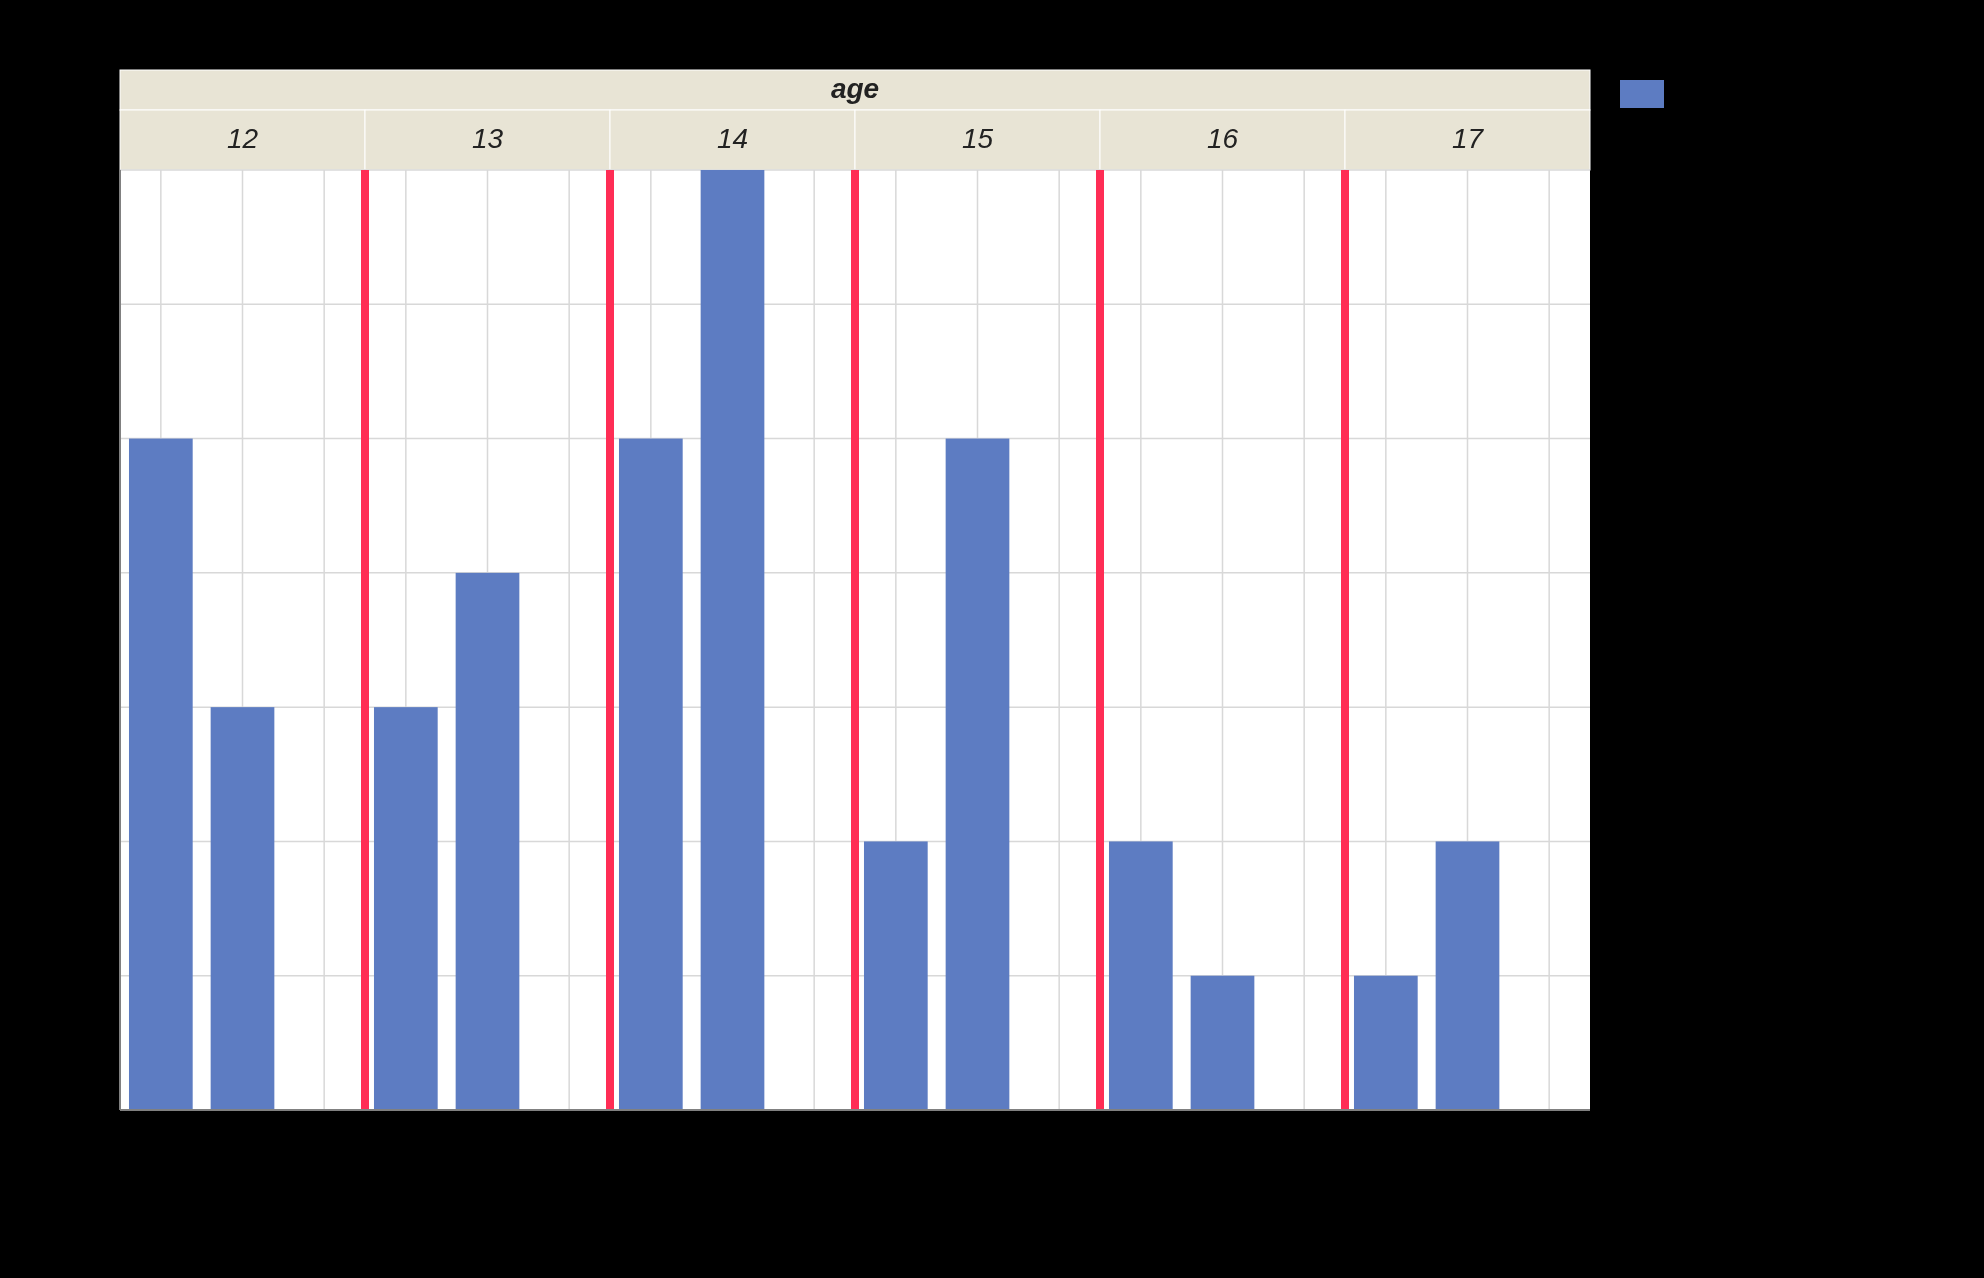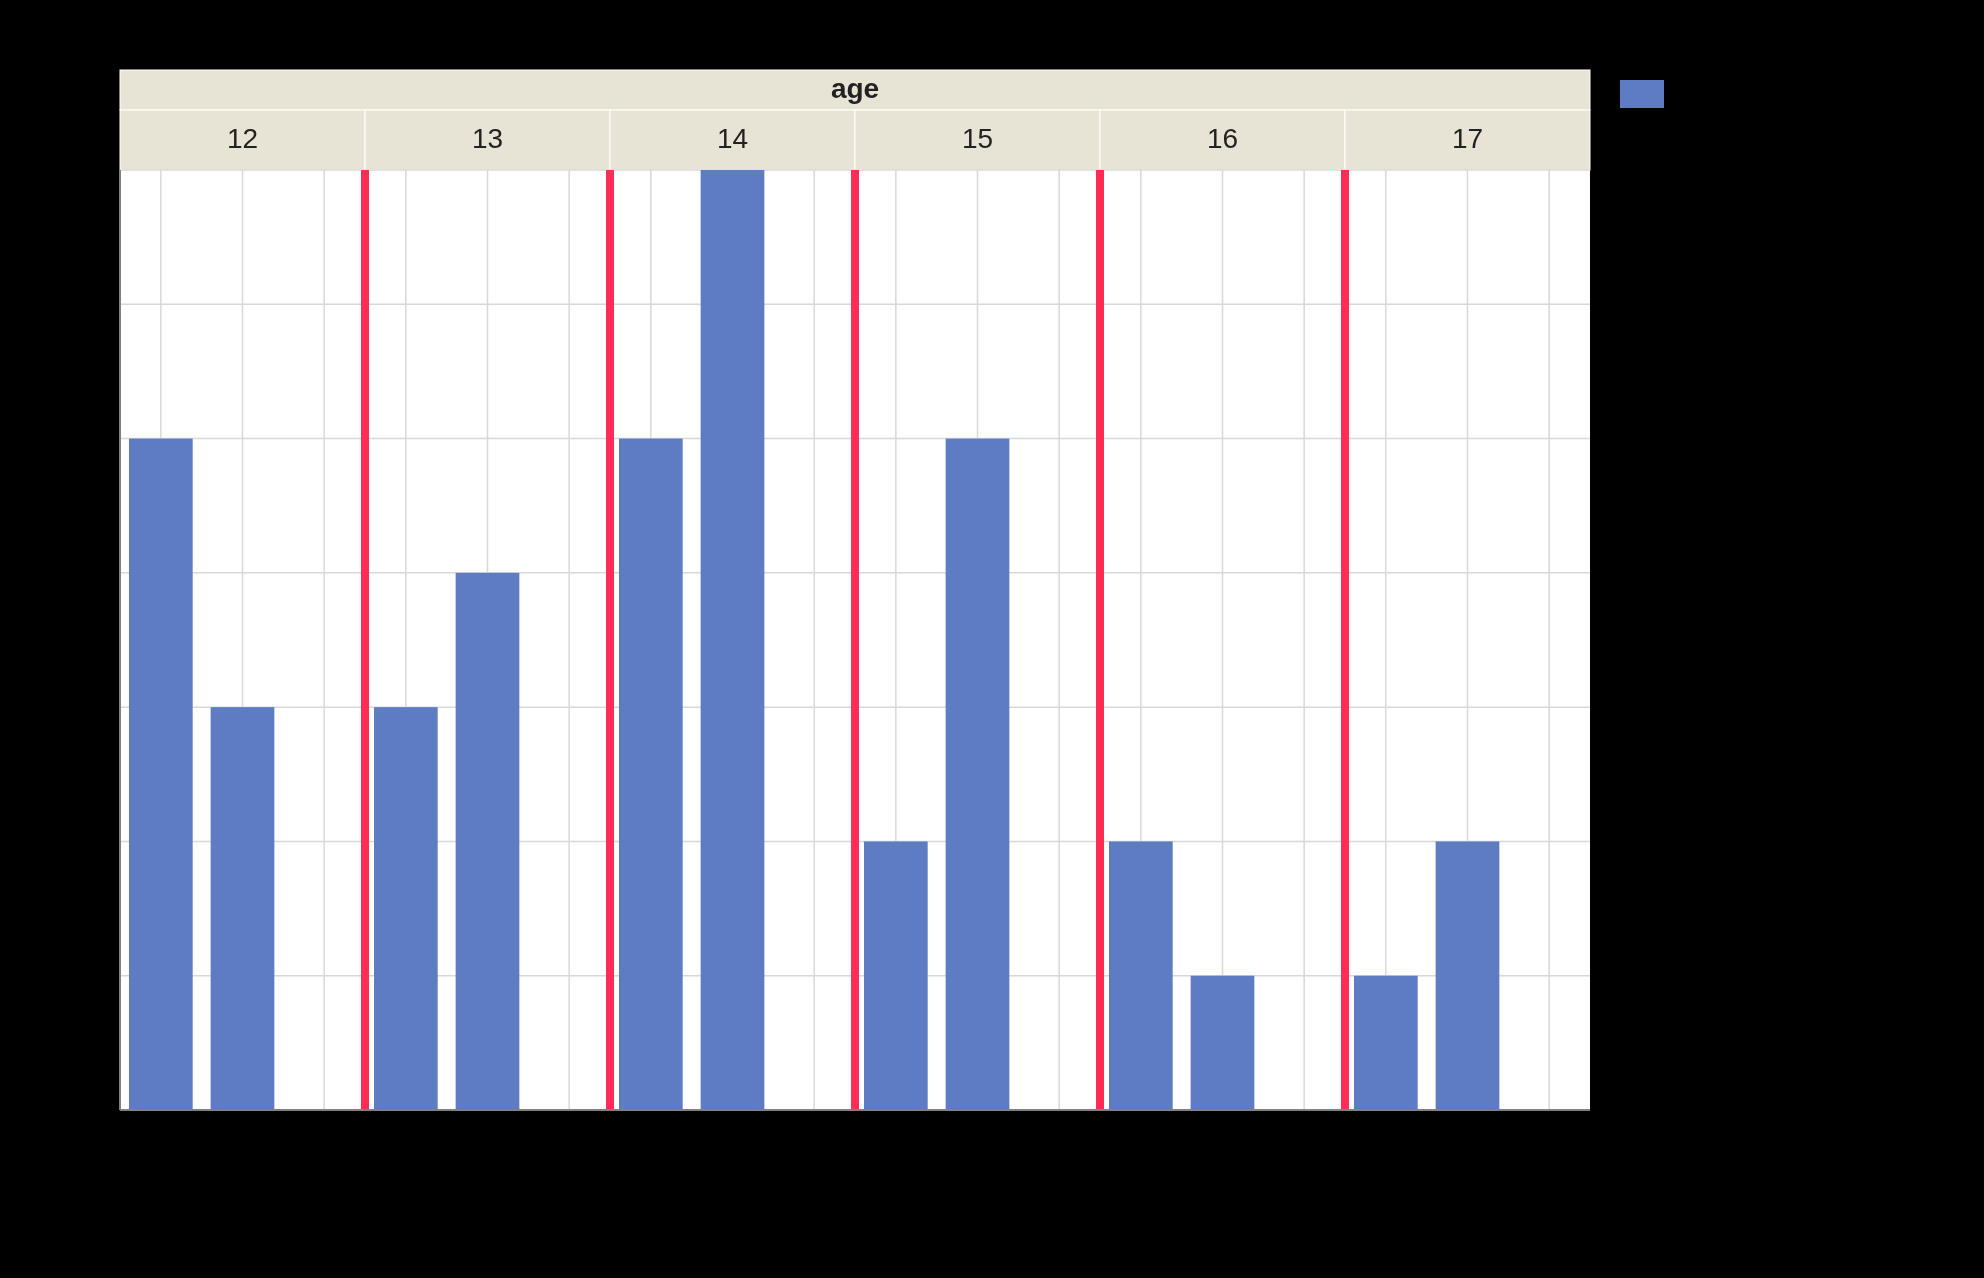--- a/index.html
+++ b/index.html
@@ -8,20 +8,21 @@
     width: 1984px;
     height: 1278px;
     background: #000000;
     font-family: "Segoe UI", Arial, sans-serif;
     overflow: hidden;
   }
   .stage {
     position: relative;
     width: 1984px;
     height: 1260px;
+    font-style: italic;
   }
   svg { display: block; }
   .facet-header-bg { fill: #e8e4d5; stroke: #ffffff; stroke-width: 1; }
   .facet-header-text { font-size: 28px; fill: #222; text-anchor: middle; dominant-baseline: middle; }
   .facet-title-bg { fill: #e8e4d5; stroke: #ffffff; stroke-width: 1; }
   .facet-title-text { font-size: 28px; font-weight: 600; fill: #222; text-anchor: middle; dominant-baseline: middle; }
   .grid-line { stroke: #d8d8d8; stroke-width: 1.5; }
   .plot-bg { fill: #ffffff; }
   .bar { fill: #5d7cc2; }
   .divider { stroke: #ff2d55; stroke-width: 8; }

